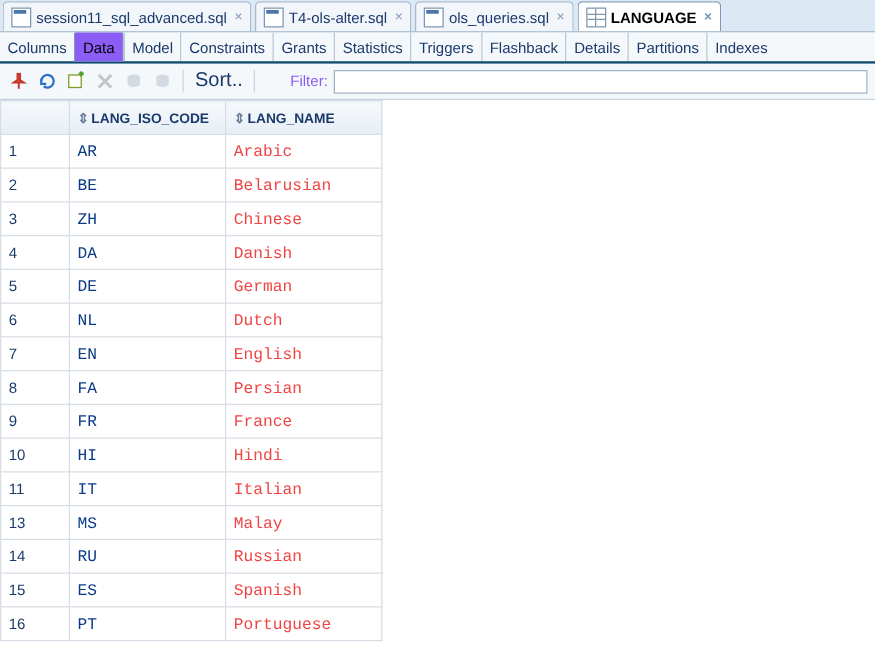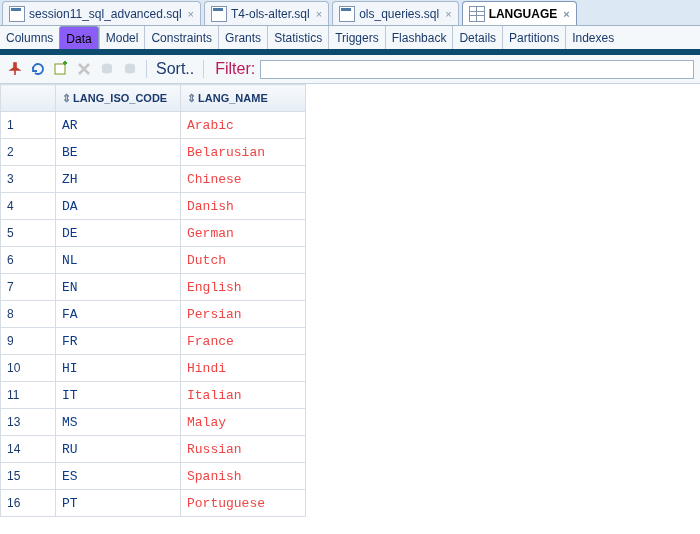--- a/index.html
+++ b/index.html
@@ -76,23 +76,23 @@
         linear-gradient(#7f95af,#7f95af) 50% 0/1px 100% no-repeat;
     }
     .close-x {
       color: #7f95af;
       font-size: 11px;
       margin-left: 2px;
     }
     
     .sub-tabs {
       display: flex;
-      align-items: flex-start;
+      align-items: flex-end;
       background: #f5f8fb;
-      border-bottom: 6px solid #0c4a6e;
+      border-bottom: 2px solid #0c4a6e;
       height: 23px;
       overflow: hidden;
       white-space: nowrap;
     }
     .sub-tab {
       border-left: 1px solid #b9c7d6;
       padding: 0 6px;
       height: 100%;
       display: flex;
       align-items: center;
@@ -130,23 +130,23 @@
       width: 1px; height: 18px; background: #c7d3e1;
       margin: 0 2px;
     }
     .sort-btn {
       font-size: 16px;
       color: #1b3a6c;
       padding: 0 2px;
       cursor: pointer;
     }
     .filter-label {
-      font-size: 16px;
-      color: #be185d;
-      margin-left: 4px;
+      font-size: 12px;
+      color: #8b5cf6;
+      margin-left: 21px;
     }
     .filter-input {
       flex: 1;
       height: 17px;
       border: 1px solid #9fb4c9;
       background: #fff;
       font-size: 12px;
       padding: 0 3px;
       min-width: 300px;
     }

